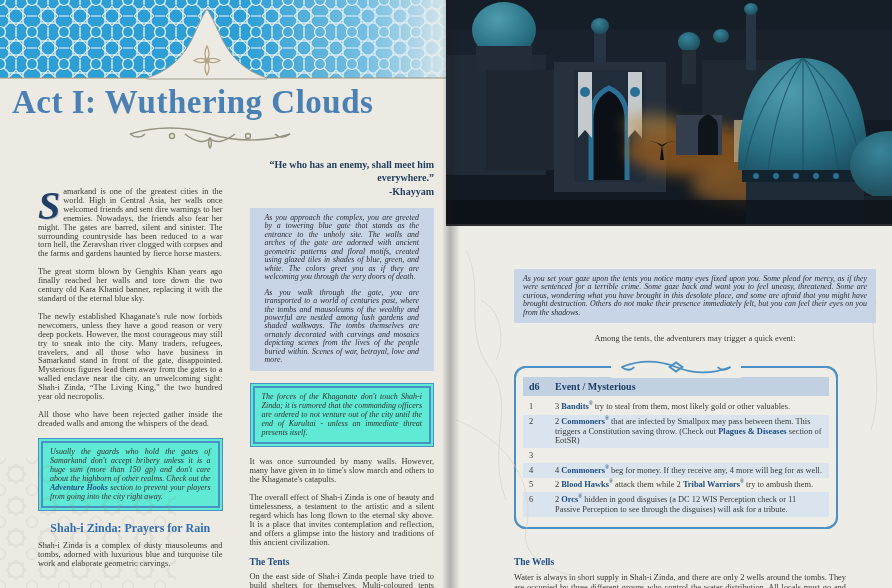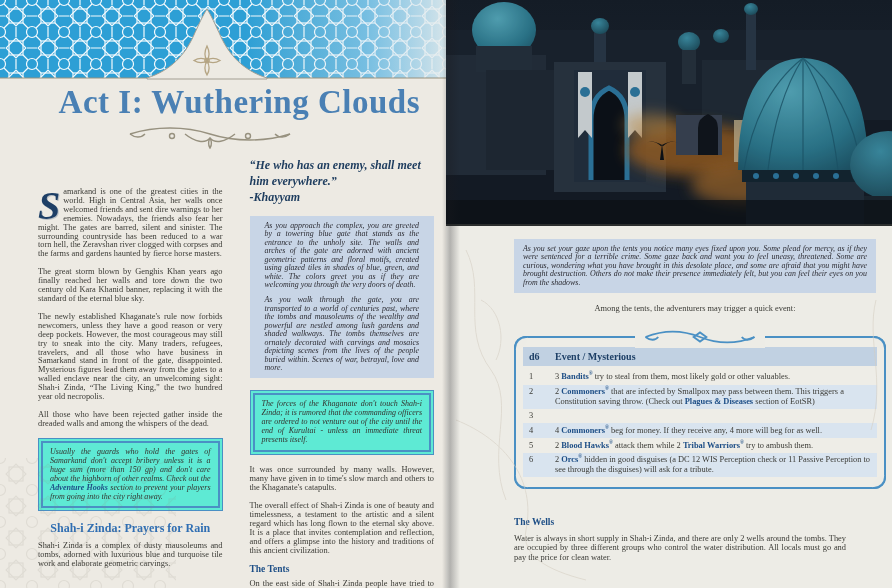--- a/index.html
+++ b/index.html
@@ -11,55 +11,55 @@
   }
   *{margin:0;padding:0;box-sizing:border-box;}
   body{width:892px;height:588px;font-family:"Liberation Serif",serif;color:var(--ink);}
   .spread{width:892px;height:588px;display:flex;position:relative;overflow:hidden;background:var(--paper);}
   .page{position:relative;width:446px;height:588px;overflow:hidden;}
   .page-left{background:var(--paper);}
   .page-right{background:var(--paper-right);}
 
   
   .band-svg{position:absolute;top:0;left:0;display:block;}
-  .act-title{position:absolute;top:84px;left:0;width:420px;text-align:right;
+  .act-title{position:absolute;top:84px;left:12px;width:420px;text-align:left;
     font-size:33px;font-weight:600;color:var(--title-blue);letter-spacing:.5px;}
   .title-flourish{position:absolute;top:124px;left:125px;}
 
   
   .columns{position:absolute;top:156px;left:38px;width:396px;display:flex;gap:27px;}
   .col{width:185px;font-size:8.4px;line-height:1.06;text-align:justify;}
   .col-1{padding-top:32px;}
   .col p{margin-bottom:9px;}
   .dropcap{float:left;font-size:40px;line-height:.78;color:#1e3f66;padding:2px 3px 0 0;
     font-weight:bold;font-style:italic;text-shadow:1px 1px 0 rgba(30,63,102,.25);}
-  .quote{text-align:left;font-size:12px;font-weight:bold;font-style:italic;color:var(--navy);
+  .quote{text-align:right;font-size:10px;font-weight:bold;color:var(--navy);
     margin:2px 0 10px 0;line-height:1.3;}
   .quote .attr{display:block;margin-top:1px;}
   .readaloud{background:var(--readaloud-bg);font-style:italic;font-size:7.9px;line-height:1.07;
     padding:6px 15px;text-align:justify;margin-bottom:12px;color:#2c2c33;}
   .readaloud p:last-child{margin-bottom:0;}
   .readaloud p{margin-bottom:7px;}
   .notebox-outer{border:1px solid var(--box-border);padding:2px;margin-bottom:11px;background:#5eead4;}
   .notebox{border:2px solid var(--box-border);padding:5px 7px;font-style:italic;font-size:8px;
     line-height:1.12;text-align:justify;color:#33332e;}
   .notebox .ref{font-style:italic;}
   .section-heading{font-size:12px;font-weight:bold;color:var(--heading-blue);margin:4px 0 7px 0;
     line-height:1.05;text-align:center;}
   .subheading{font-size:9.5px;font-weight:bold;color:var(--ref);margin:3px 0 6px 0;text-align:left;}
   .ref{font-weight:bold;color:var(--ref);}
   sup.reg{font-size:.62em;vertical-align:super;line-height:0;}
 
   
   .hero{display:block;}
   .right-content{padding:13px 16px 0 68px;font-size:8.4px;line-height:1.12;text-align:justify;}
-  .right-content .readaloud{margin-bottom:11px;padding:6px 9px;}
+  .right-content .readaloud{margin-bottom:11px;padding:6px 9px;margin-top:30px;}
   .intro-line{margin-bottom:20px;text-align:center;}
   .event-frame{position:relative;border:2px solid var(--table-border);border-radius:12px;
-    margin:22px 0 0 0;padding:9px 7px 10px 7px;width:372px;background:rgba(255,255,255,.06);}
+    margin:22px 0 0 0;padding:9px 7px 10px 7px;width:324px;background:rgba(255,255,255,.06);}
   .table-flourish{position:absolute;top:-12px;left:50%;transform:translateX(-50%);background:var(--paper-right);padding:0 6px;}
   .corner{position:absolute;width:14px;height:14px;border:2px solid var(--table-border);background:var(--paper-right);}
   .corner.tl{top:-2px;left:-2px;border-right:none;border-bottom:none;border-radius:12px 0 14px 0;}
   .corner.tr{top:-2px;right:-2px;border-left:none;border-bottom:none;border-radius:0 12px 0 14px;}
   .corner.bl{bottom:-2px;left:-2px;border-right:none;border-top:none;border-radius:0 14px 0 12px;}
   .corner.br{bottom:-2px;right:-2px;border-left:none;border-top:none;border-radius:14px 0 12px 0;}
   .event-header{display:flex;background:var(--table-header-bg);font-weight:bold;color:#1d3f66;
     font-size:10px;padding:4px 6px;margin-bottom:4px;}
   .event-header .roll-col{width:26px;flex:none;}
   .event-row{display:flex;padding:2.5px 6px;font-size:8.4px;line-height:1.15;}

